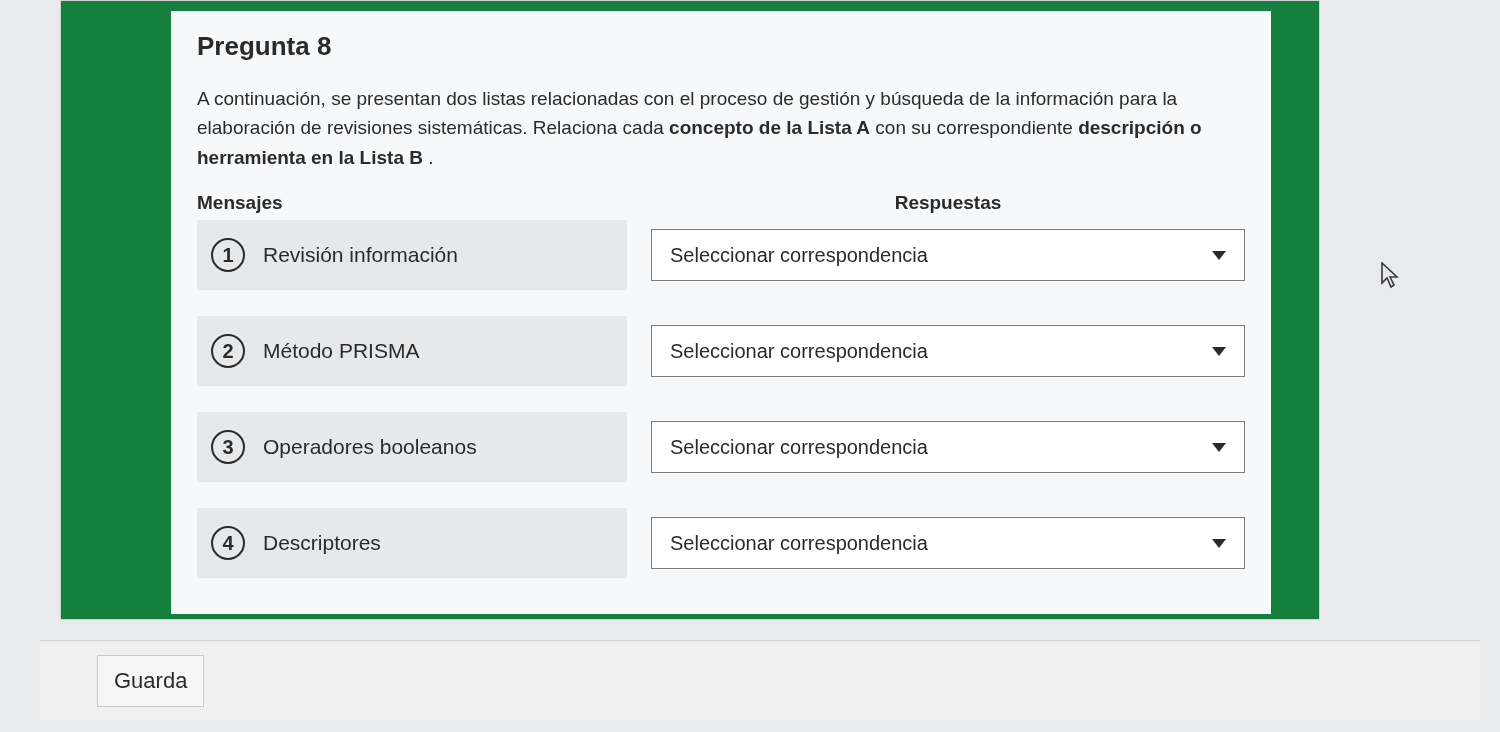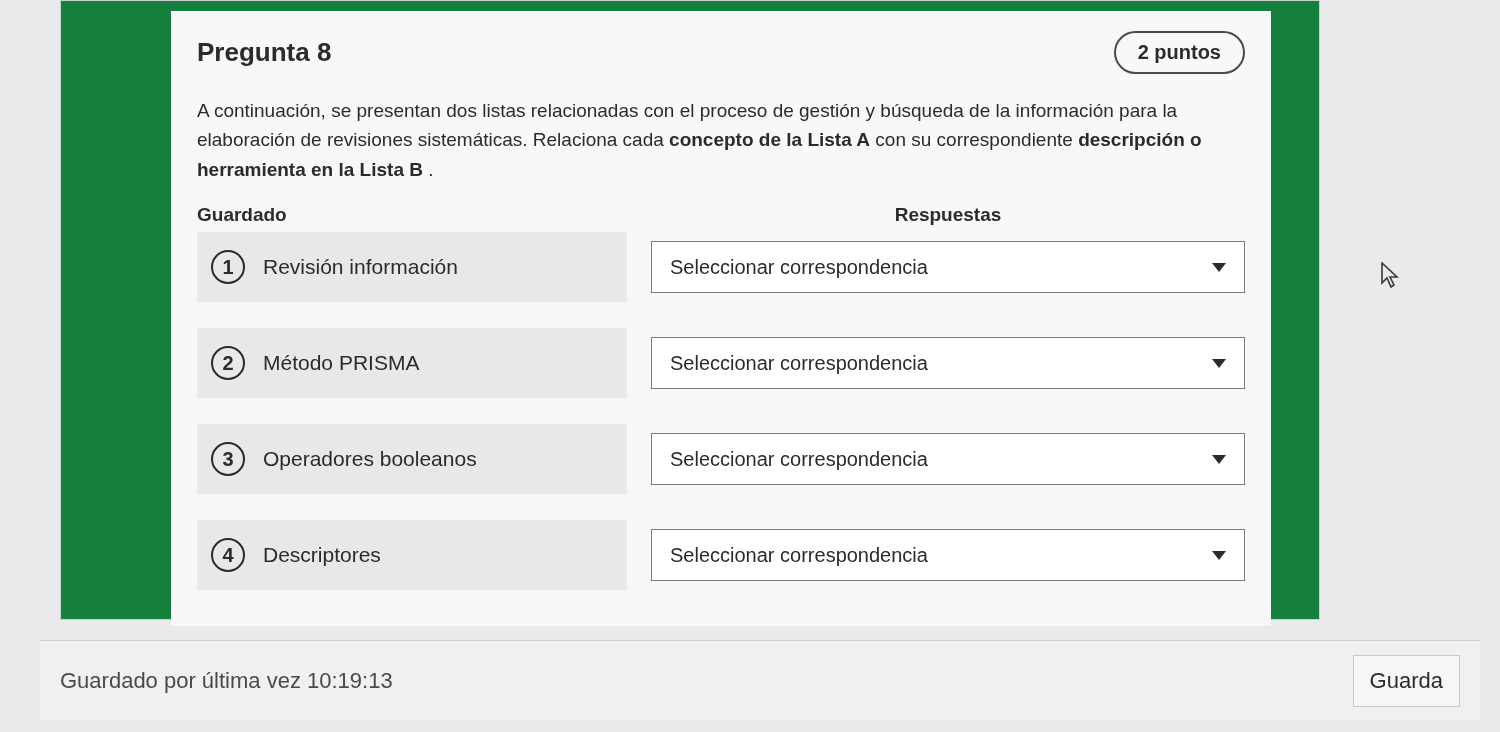--- a/index.html
+++ b/index.html
@@ -67,33 +67,32 @@
 
 <div class="close-tab">
   <span>✕</span>
 </div>
 
 <div class="outer">
   <div class="card">
 
     <div class="head-row">
       <div class="q-title">Pregunta 8</div>
-      <div class="points-badge">2 puntos</div>
     </div>
 
     <p class="prompt">
       <span>A continuación, se presentan dos listas relacionadas con el proceso de gestión y búsqueda de la información para la elaboración de revisiones sistemáticas. Relaciona cada </span>
       <b>concepto de la Lista A</b>
       <span> con su correspondiente </span>
       <b>descripción o herramienta en la Lista B</b>
       <span>.</span>
     </p>
 
     <div class="cols-head">
-      <div class="col-label-a">Guardado</div>
+      <div class="col-label-a">Mensajes</div>
       <div class="col-label-b">Respuestas</div>
     </div>
 
     <div class="match-row">
       <div class="msg-cell">
         <div class="num-circle">1</div>
         <span>Revisión información</span>
       </div>
       <div class="select-box">
         <span>Seleccionar correspondencia</span>
@@ -131,21 +130,20 @@
       <div class="select-box">
         <span>Seleccionar correspondencia</span>
         <span class="caret"></span>
       </div>
     </div>
 
   </div>
 </div>
 
 <div class="footer-bar">
-  <div class="saved-text">Guardado por última vez 10:19:13</div>
   <div class="save-btn">Guarda</div>
 </div>
 
 <div class="cursor-ptr">
   <svg viewBox="0 0 20 28">
     <path d="M1 1 L1 21 L6 16 L10 25 L13 23 L9 15 L16 15 Z" fill="none" stroke="#3a3a3a" stroke-width="1.6"></path>
   </svg>
 </div>
 
 </body></html>

